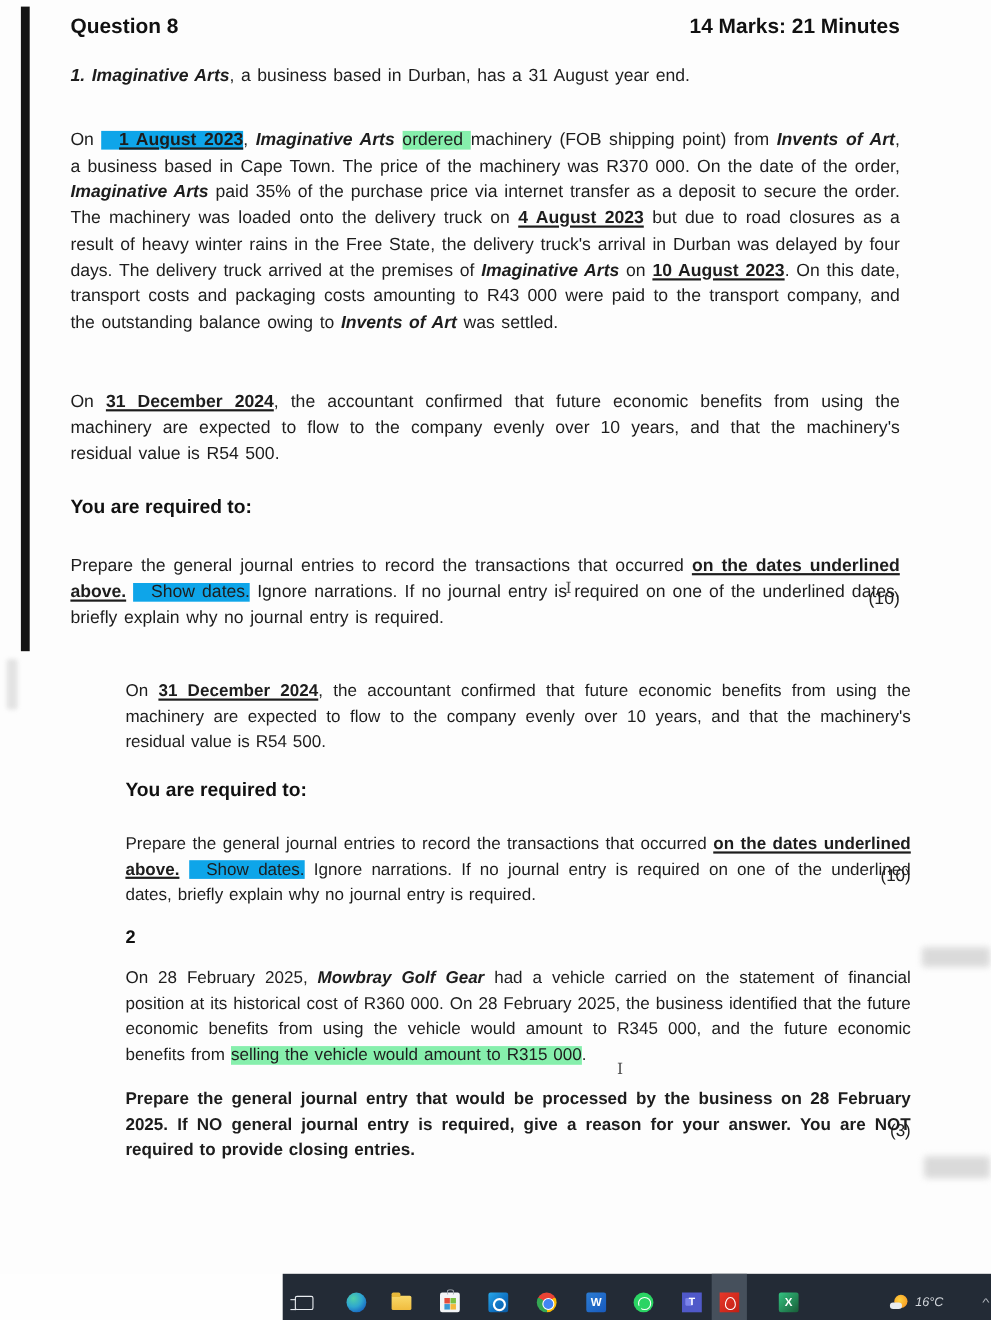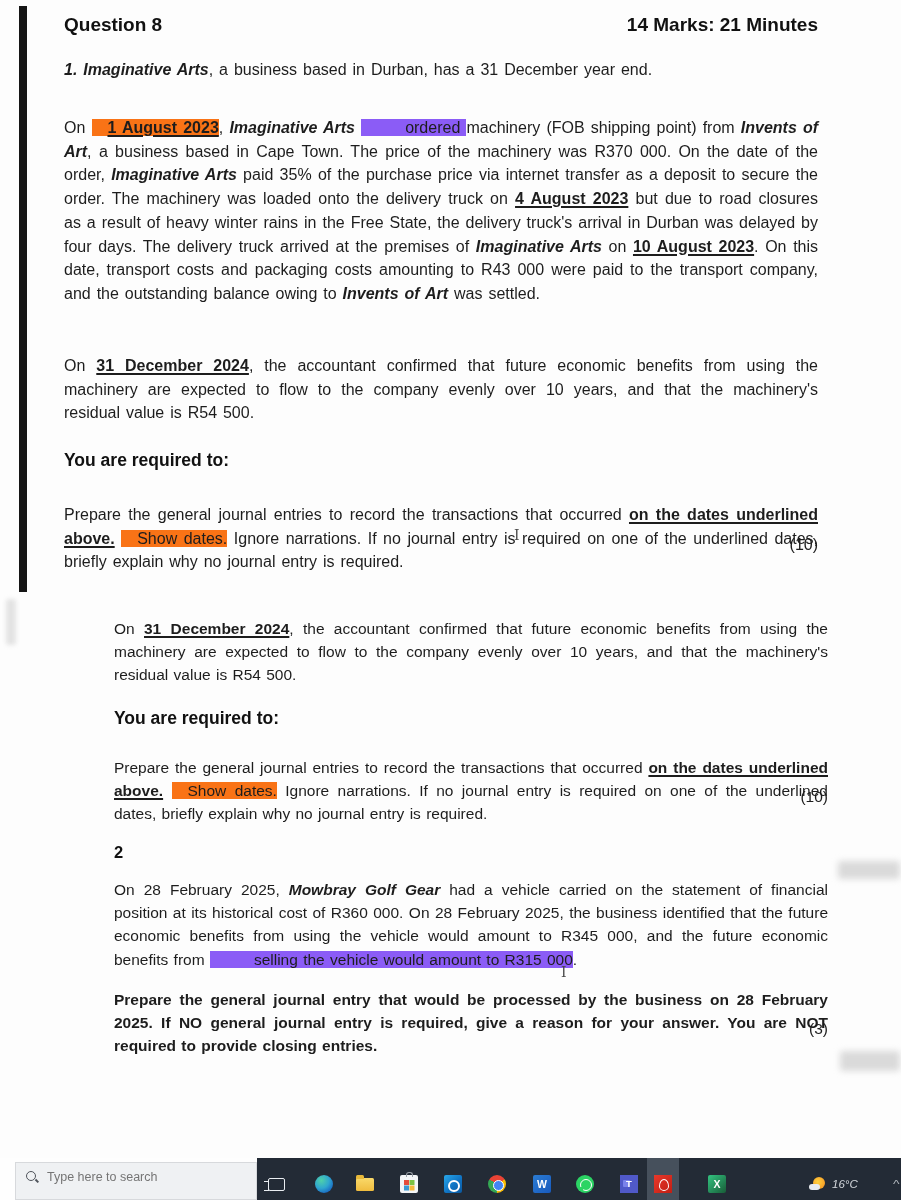--- a/index.html
+++ b/index.html
@@ -19,22 +19,22 @@
   .sec1 .p { width:754px; font-size:16px; line-height:23.7px; word-spacing:1.5px; }
   .sec2 .p { width:714px; font-size:15.5px; line-height:23.2px; word-spacing:1px; }
 
   .req { position:absolute; left:0; font-size:17.5px; font-weight:bold; color:#111; }
   .numh { position:absolute; left:0; font-size:16.5px; font-weight:bold; color:#111; }
 
   .i  { font-style:italic;font-weight:bold; }
   .b  { font-weight:bold;font-style:italic; }
   .bi { font-weight:bold; font-style:italic; }
   .bu { font-weight:bold; text-decoration:underline; text-decoration-thickness:1.5px; text-underline-offset:2px; }
-  .hl-y { background:#f97316;padding-left:16px; }
-  .hl-b { background:#8b5cf6;padding-left:44px; }
+  .hl-y { background:#0ea5e9;padding-left:16px; }
+  .hl-b { background:#86efac; }
   .marks { position:absolute; right:0; bottom:17px; font-weight:normal; }
   .pbold { font-weight:bold; }
 
   
   .ibeam { position:absolute; font-family:"DejaVu Serif", serif; font-size:14px; color:#4a4a4a; filter:blur(0.2px); }
 
   
   .smudge { position:absolute; background:#dadada; filter:blur(3px); border-radius:3px; }
   .smudge-a { left:838px; top:861px; width:62px; height:18px; }
   .smudge-b { left:840px; top:1051px; width:60px; height:20px; }
@@ -88,21 +88,21 @@
 <div class="page">
 
   <div class="lbar"></div>
 
   <div class="sec1 doc">
     <div class="hrow">
       <span class="h">Question 8</span>
       <span class="h">14 Marks: 21 Minutes</span>
     </div>
 
-    <p class="p" style="top:46px;"><span class="bi">1. </span><span class="i">Imaginative Arts</span><span>, a business based in Durban, has a 31 December year end.</span></p>
+    <p class="p" style="top:46px;"><span class="bi">1. </span><span class="i">Imaginative Arts</span><span>, a business based in Durban, has a 31 August year end.</span></p>
 
     <p class="p" style="top:104px;"><span>On </span><span class="bu hl-y">1 August 2023</span><span>, </span><span class="i">Imaginative Arts</span><span> </span><span class="hl-b">ordered </span><span>machinery (FOB shipping point) from </span><span class="i">Invents of Art</span><span>, a business based in Cape Town. The price of the machinery was R370 000. On the date of the order, </span><span class="i">Imaginative Arts</span><span> paid 35% of the purchase price via internet transfer as a deposit to secure the order. The machinery was loaded onto the delivery truck on </span><span class="bu">4 August 2023</span><span> but due to road closures as a result of heavy winter rains in the Free State, the delivery truck's arrival in Durban was delayed by four days. The delivery truck arrived at the premises of </span><span class="i">Imaginative Arts</span><span> on </span><span class="bu">10 August 2023</span><span>. On this date, transport costs and packaging costs amounting to R43 000 were paid to the transport company, and the outstanding balance owing to </span><span class="i">Invents of Art</span><span> was settled.</span></p>
 
     <p class="p" style="top:342px;"><span>On </span><span class="bu">31 December 2024</span><span>, the accountant confirmed that future economic benefits from using the machinery are expected to flow to the company evenly over 10 years, and that the machinery's residual value is R54 500.</span></p>
 
     <div class="req" style="top:438px;">You are required to:</div>
 
     <p class="p" style="top:491px;"><span>Prepare the general journal entries to record the transactions that occurred </span><span class="bu">on the dates underlined above.</span><span> </span><span class="hl-y">Show dates.</span><span> Ignore narrations. If no journal entry is required on one of the underlined dates, briefly explain why no journal entry is required.</span><span class="marks">(10)</span></p>
   </div>
 
@@ -120,24 +120,20 @@
     <p class="p pbold" style="top:371px;"><span>Prepare the general journal entry that would be processed by the business on 28 February 2025. If NO general journal entry is required, give a reason for your answer. You are NOT required to provide closing entries.</span><span class="marks">(3)</span></p>
   </div>
 
   <span class="ibeam" style="left:514px; top:527px;">I</span>
   <span class="ibeam" style="left:561px; top:964px;">I</span>
   <div class="smudge smudge-a"></div>
   <div class="smudge smudge-b"></div>
   <div class="smudge smudge-c"></div>
 
   <div class="tb-strip">
-    <div class="searchbox">
-      <span class="mag"></span>
-      <input type="text" placeholder="Type here to search" style="">
-    </div>
     <div class="tray">
       <div class="slot" style="left:4px;">
           <span class="ic ic-taskview"></span>
         </div>
       <div class="slot" style="left:51px;">
           <span class="ic ic-edge"></span>
         </div>
       <div class="slot" style="left:92px;">
           <span class="ic ic-folder"></span>
         </div>

